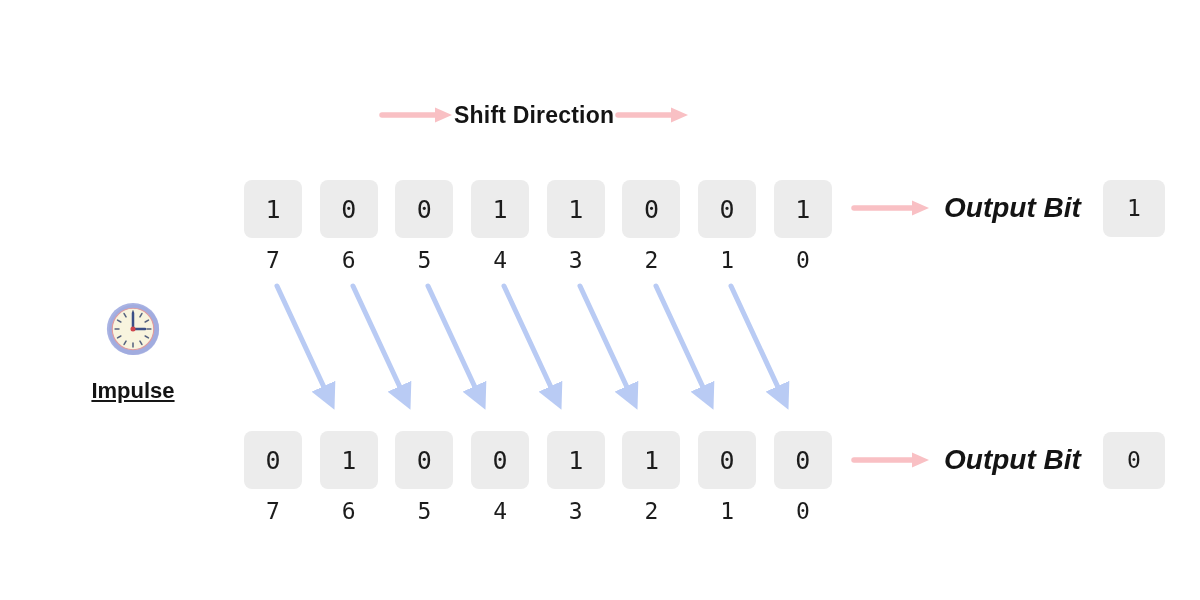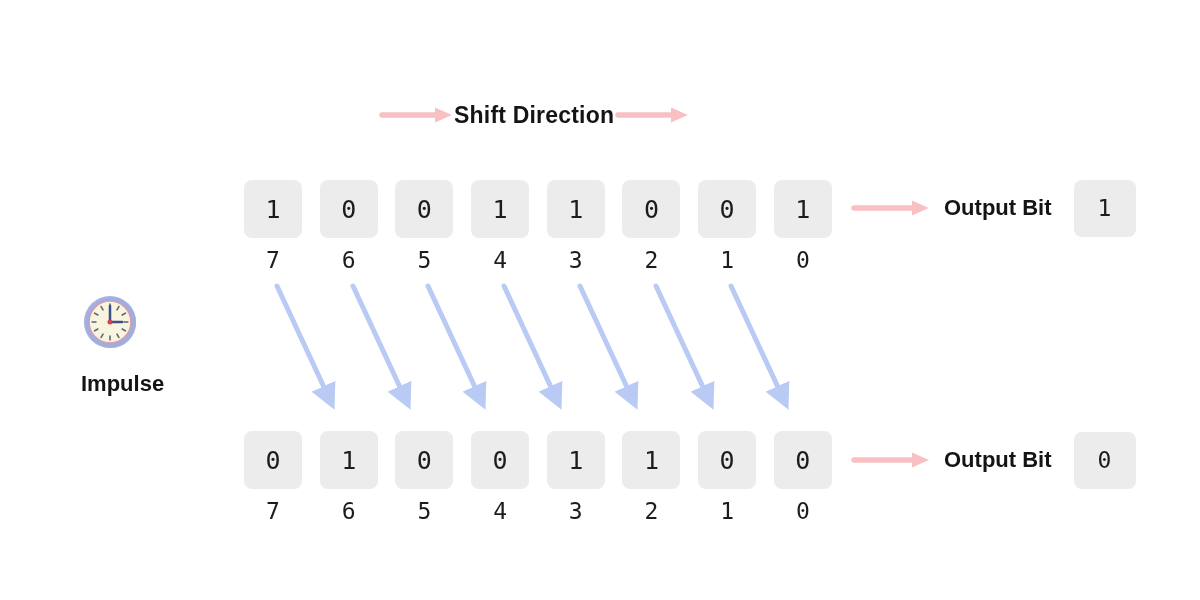--- a/index.html
+++ b/index.html
@@ -31,31 +31,31 @@
     margin-top:11px;font-family:"DejaVu Sans Mono",monospace;
     font-size:23px;color:#1c1c1c;line-height:1;
   }
   
   .output-row{
     position:absolute;left:850px;height:58px;display:flex;align-items:center;
   }
   .output-row.top{top:179px;}
   .output-row.bottom{top:431px;}
   .output-label{
-    font-size:22px;font-weight:600;color:#141414;margin-left:12px;white-space:nowrap;
+    font-size:28px;font-weight:600;color:#141414;margin-left:12px;white-space:nowrap;font-style:italic;
   }
   .output-box{
     width:62px;height:57px;margin-left:22px;border-radius:8px;background:#ececec;
     display:flex;align-items:center;justify-content:center;
     font-family:"DejaVu Sans Mono",monospace;font-size:23px;color:#1c1c1c;
   }
   
   .shift-arrows{position:absolute;left:240px;top:278px;}
   
-  .impulse-group{position:absolute;left:81px;top:293px;width:104px;}
+  .impulse-group{position:absolute;left:81px;top:300px;width:104px;text-align:center;text-decoration:underline;}
   .impulse-label{display:block;margin-top:16px;font-size:22px;font-weight:600;color:#141414;}
 </style>
 </head>
 <body>
 
 <div class="stage">
 
   <div class="title-row">
     <svg width="76" height="20" viewBox="0 0 76 20" aria-hidden="true">
       <line x1="4" y1="10" x2="58" y2="10" stroke="#f9c0c4" stroke-width="5.5" stroke-linecap="round"></line>

